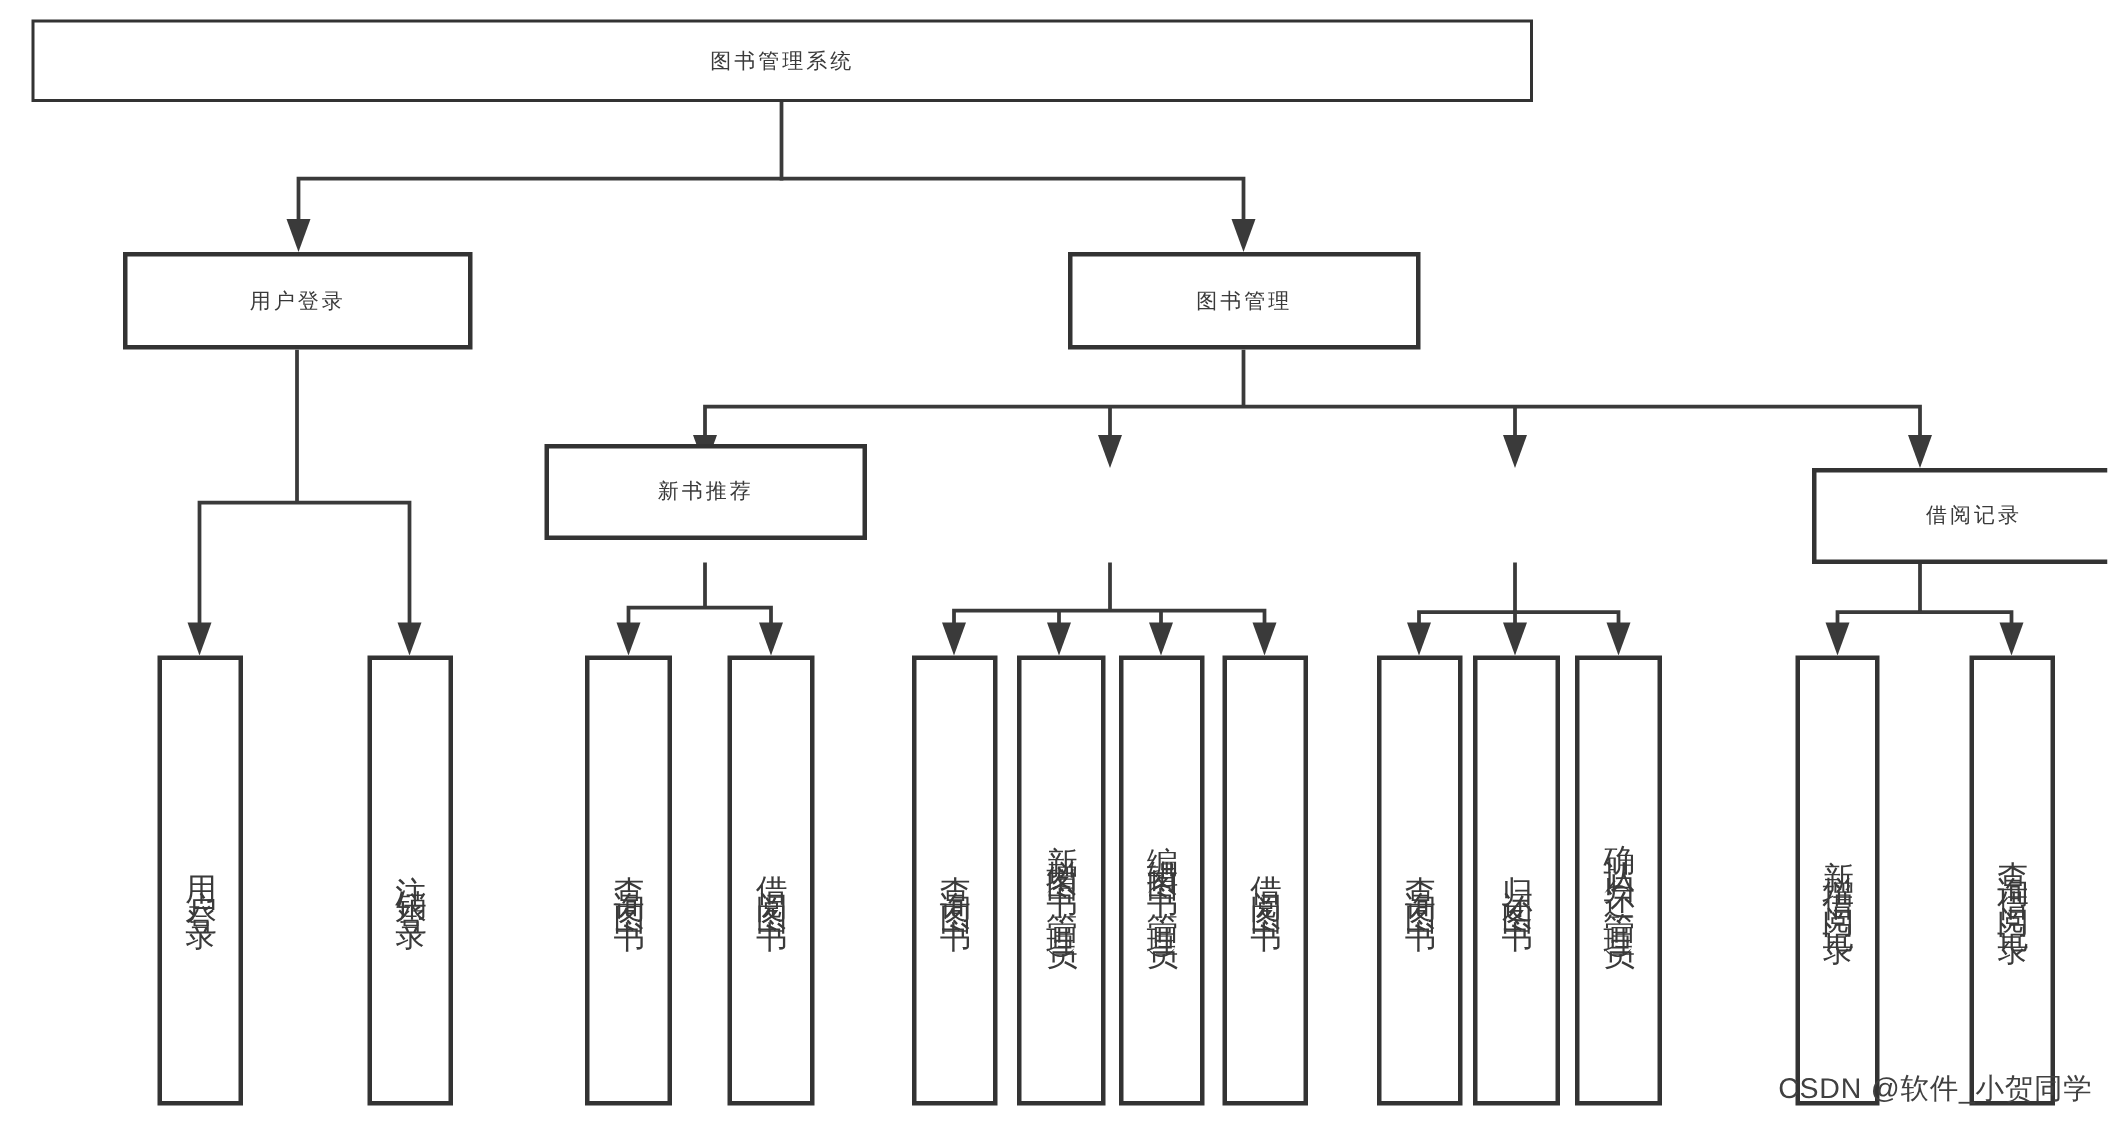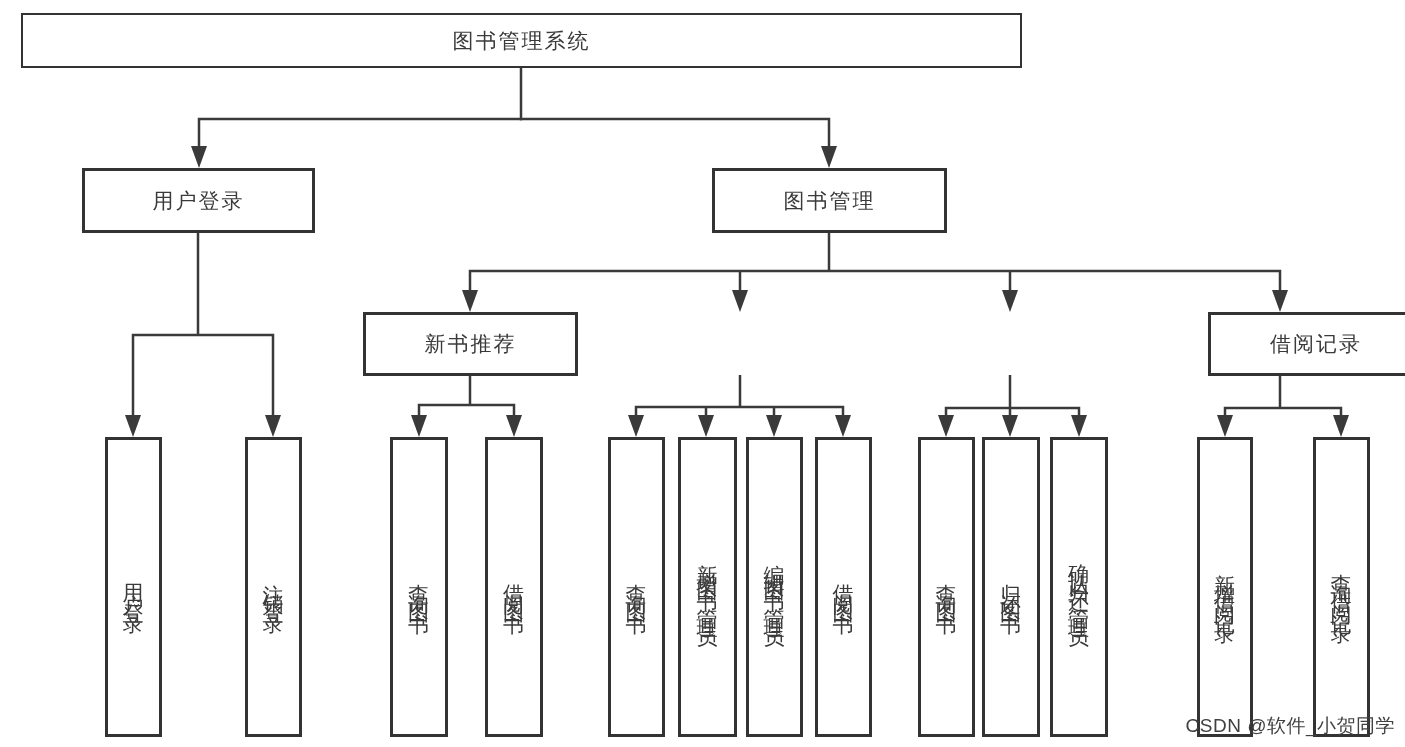--- a/index.html
+++ b/index.html
@@ -26,21 +26,21 @@
     box-sizing: border-box;
     background: #ffffff;
     border: 3px solid #333333;
     color: #3a3a3a;
     display: flex;
     align-items: center;
     justify-content: center;
     z-index: 2;
   }
   .hbox {
-    font-size: 21px;
+    font-size: 14px;
     letter-spacing: 2px;
     white-space: nowrap;
   }
   .hbox.root {
     border-width: 2px;
   }
   .vbox {
     top: 437px;
     height: 300px;
     writing-mode: vertical-rl;
@@ -109,21 +109,21 @@
       <path d="M1217,415 L1233,415 L1225,437 Z"></path>
       <path d="M1333,415 L1349,415 L1341,437 Z"></path>
     </g>
   </svg>
 
   <div class="node hbox root" style="left:21px; top:13px; width:1001px; height:55px;">图书管理系统</div>
 
   <div class="node hbox" style="left:82px; top:168px; width:233px; height:65px;">用户登录</div>
   <div class="node hbox" style="left:712px; top:168px; width:235px; height:65px;">图书管理</div>
 
-  <div class="node hbox" style="left:363px; top:312px; width:215px; height:64px;">新书推荐</div>
+  <div class="node hbox" style="left:363px; top:296px; width:215px; height:64px;">新书推荐</div>
   <div class="node hbox" style="left:1208px; top:312px; width:216px; height:64px;">借阅记录</div>
 
   <div class="node vbox" style="left:105px; width:57px;">用户登录</div>
   <div class="node vbox" style="left:245px; width:57px;">注销登录</div>
 
   <div class="node vbox" style="left:390px; width:58px;">查询图书</div>
   <div class="node vbox" style="left:485px; width:58px;">借阅图书</div>
 
   <div class="node vbox" style="left:608px; width:57px;">查询图书</div>
   <div class="node vbox long" style="left:678px; width:59px;">新增图书（管理员）</div>

